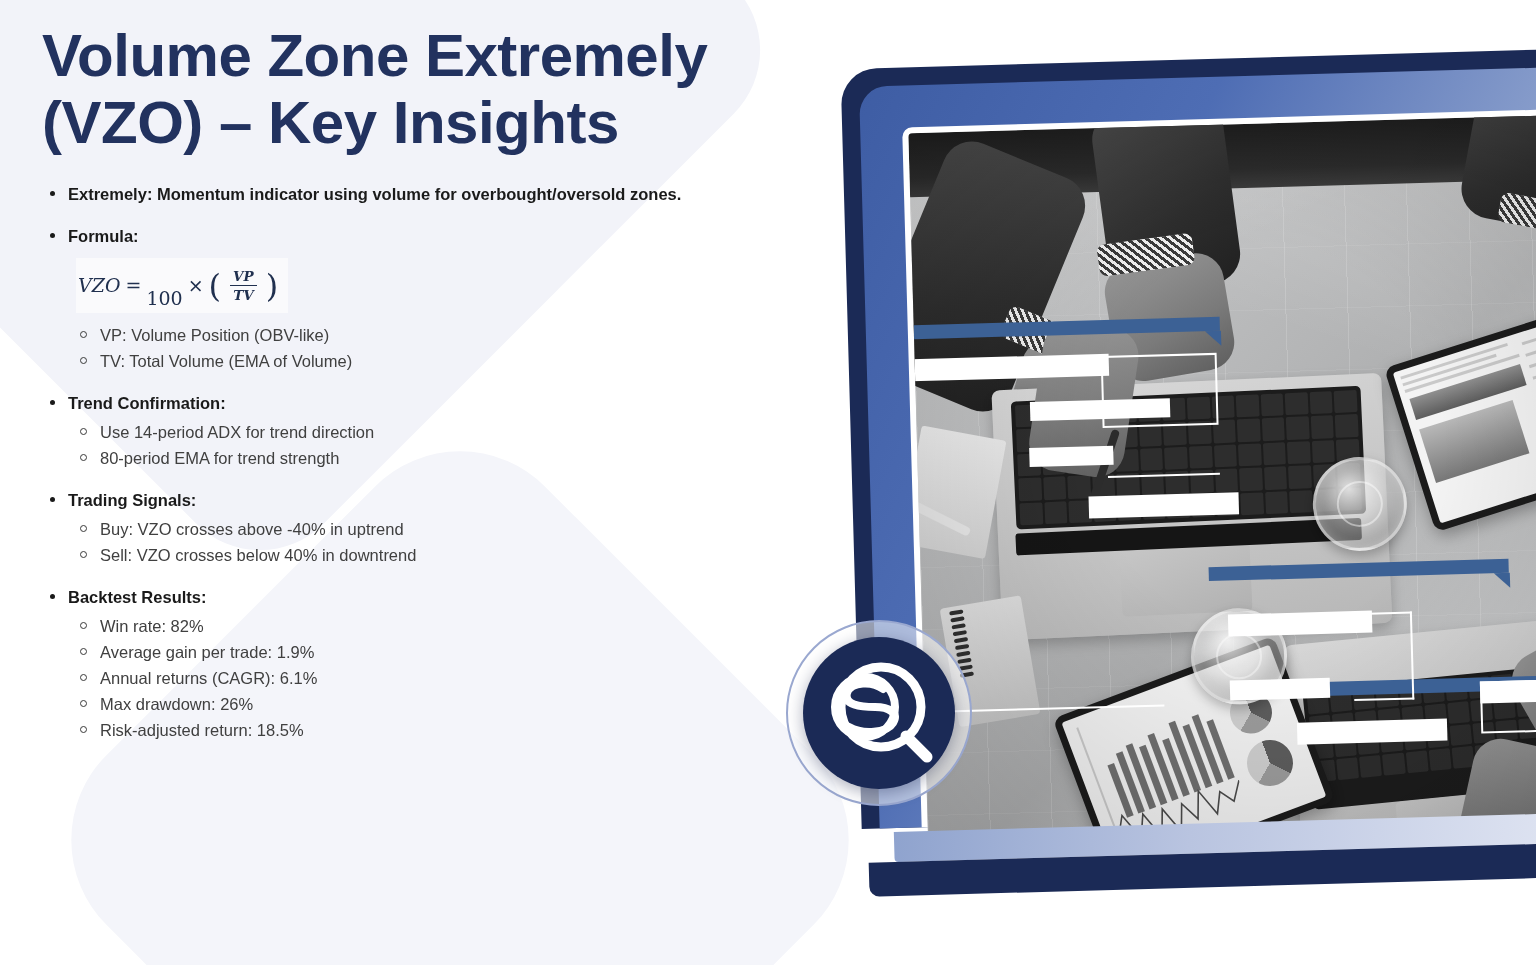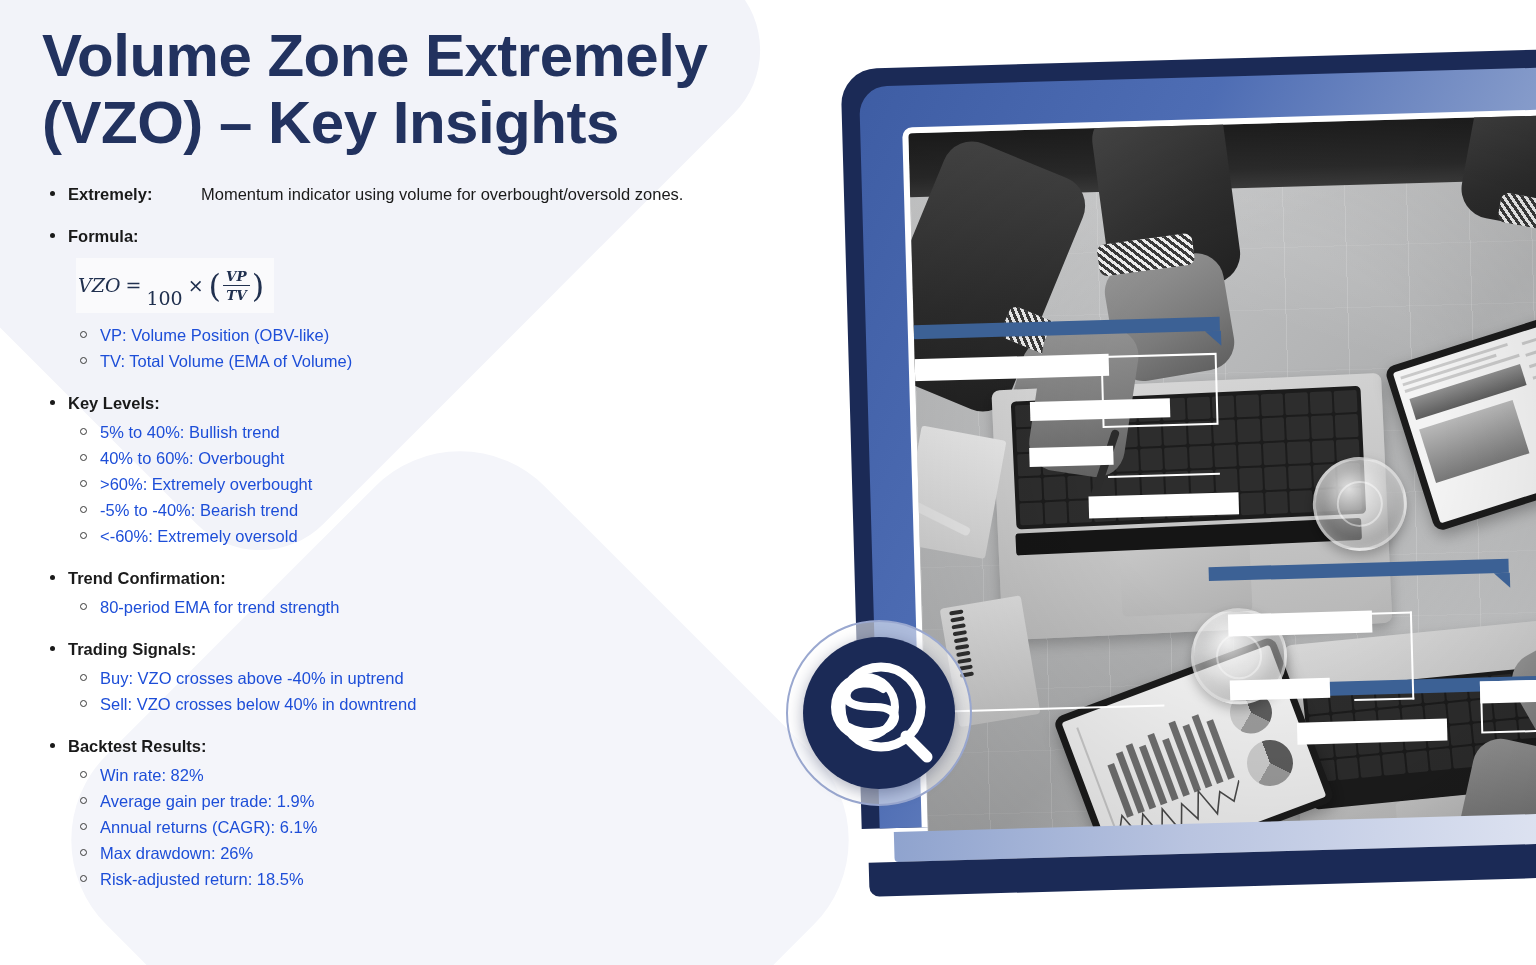--- a/index.html
+++ b/index.html
@@ -57,29 +57,29 @@
   }
   li.top-item::before{
     content:"";
     position:absolute; left:8px; top:9px;
     width:5px; height:5px;
     border-radius:50%;
     background:#1A1A1A;
   }
   .item-head{ font-size:16.5px; line-height:1.5; }
   .item-head .lbl{ font-weight:bold; }
-  .item-head .txt{ font-weight:normal;margin-left:44px; }
+  .item-head .txt{ font-weight:bold; }
 
   ul.sub{ list-style:none; margin-top:3px; }
   li.sub-item{
     position:relative;
     padding-left:32px;
     font-size:16.5px;
     line-height:1.58;
-    color:#1d4ed8;
+    color:#404040;
   }
   li.sub-item::before{
     content:"";
     position:absolute; left:12px; top:9px;
     width:5px; height:5px;
     border-radius:50%;
     border:1.3px solid #3a3a3a;
     background:transparent;
   }
 
@@ -107,21 +107,21 @@
     line-height:0;
     position:relative; top:1px;
     font-family:"DejaVu Serif", serif;
   }
   .frac{
     display:inline-flex;
     flex-direction:column;
     align-items:center;
     vertical-align:middle;
     font-size:13.5px;
-    margin:0 2px;
+    margin:0 9px;
     position:relative; top:1px;
   }
   .frac .num{ padding:0 3px 1px; font-weight:bold; }
   .frac .den{ padding:1px 3px 0; border-top:1.2px solid #20304f; font-weight:bold; }
 
   
   .visual{
     position:absolute;
     left:812px; top:52px;
     width:780px; height:820px;
@@ -305,38 +305,27 @@
           </span>
           <span class="paren">)</span>
         </span>
       </div>
       <ul class="sub">
         <li class="sub-item">VP: Volume Position (OBV-like)</li>
         <li class="sub-item">TV: Total Volume (EMA of Volume)</li>
       </ul>
     </li>
 
-    <li class="top-item">
-      <div class="item-head">
-        <span class="lbl">Key Levels:</span>
-      </div>
-      <ul class="sub">
-        <li class="sub-item">5% to 40%: Bullish trend</li>
-        <li class="sub-item">40% to 60%: Overbought</li>
-        <li class="sub-item">&gt;60%: Extremely overbought</li>
-        <li class="sub-item">-5% to -40%: Bearish trend</li>
-        <li class="sub-item">&lt;-60%: Extremely oversold</li>
-      </ul>
-    </li>
 
     <li class="top-item">
       <div class="item-head">
         <span class="lbl">Trend Confirmation:</span>
       </div>
       <ul class="sub">
+        <li class="sub-item">Use 14-period ADX for trend direction</li>
         <li class="sub-item">80-period EMA for trend strength</li>
       </ul>
     </li>
 
     <li class="top-item">
       <div class="item-head">
         <span class="lbl">Trading Signals:</span>
       </div>
       <ul class="sub">
         <li class="sub-item">Buy: VZO crosses above -40% in uptrend</li>

